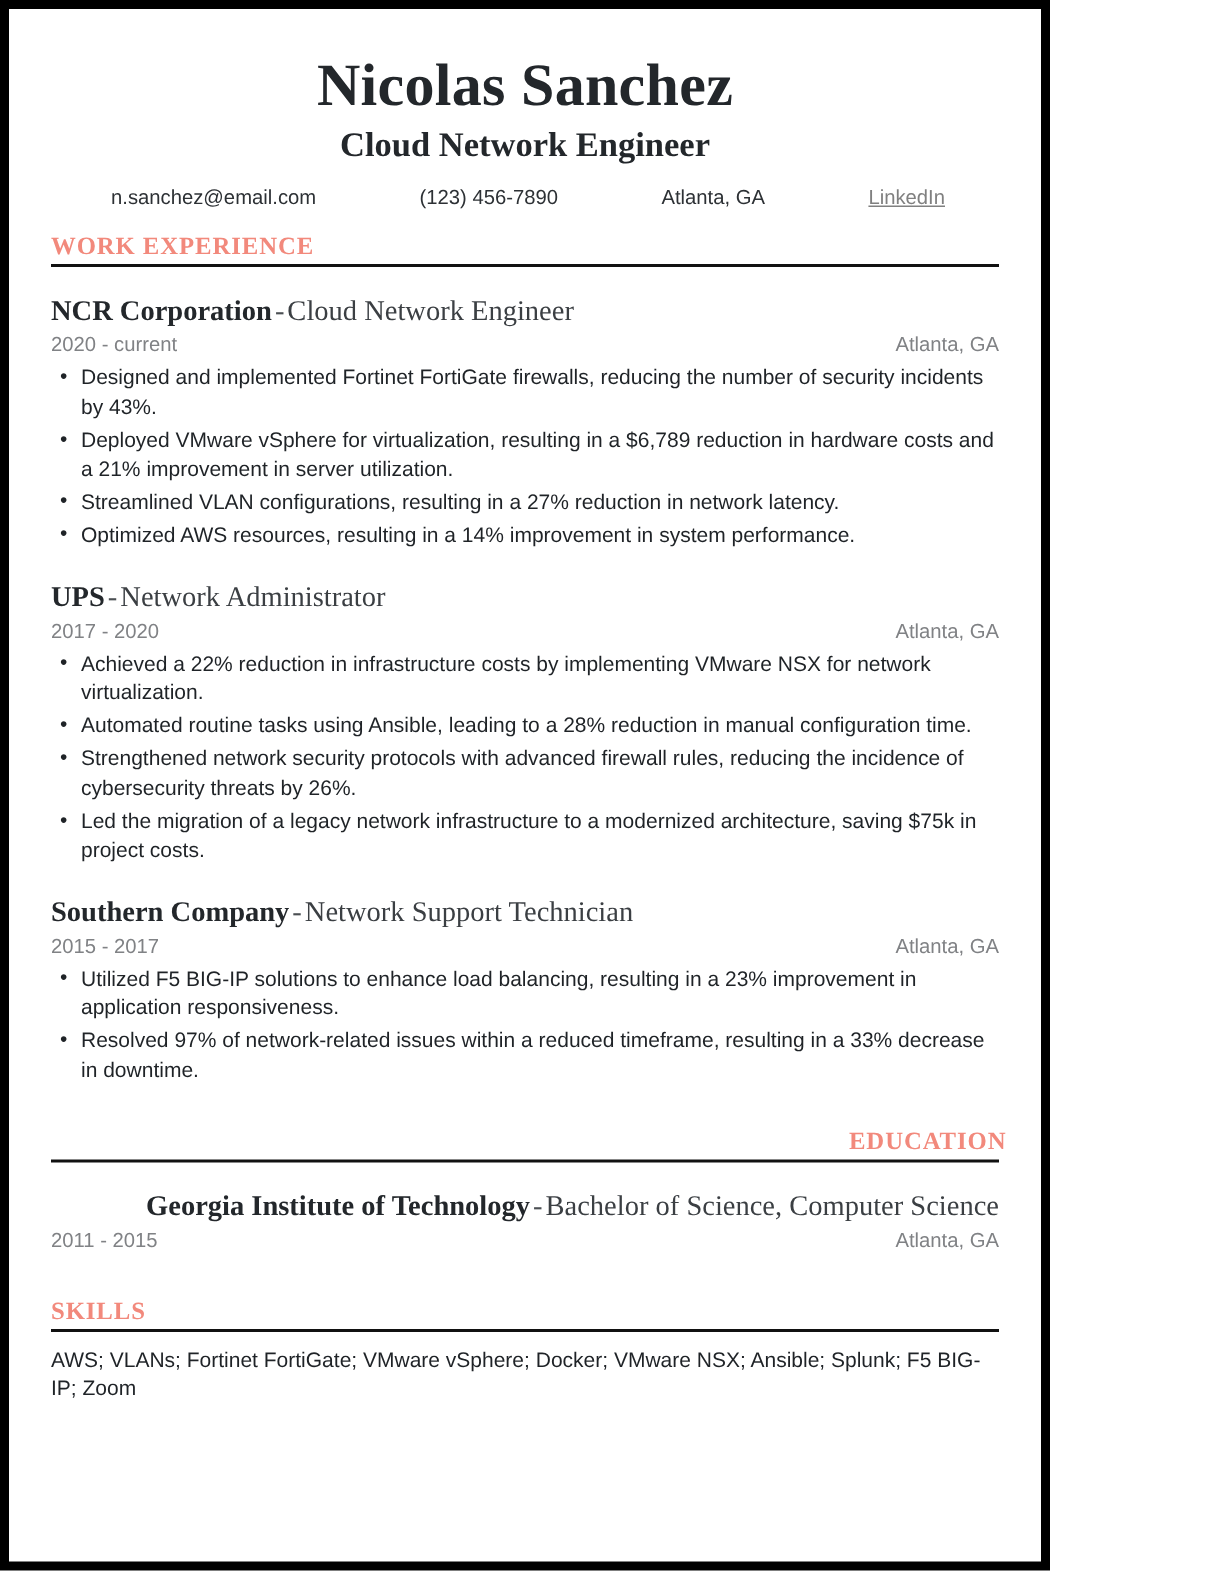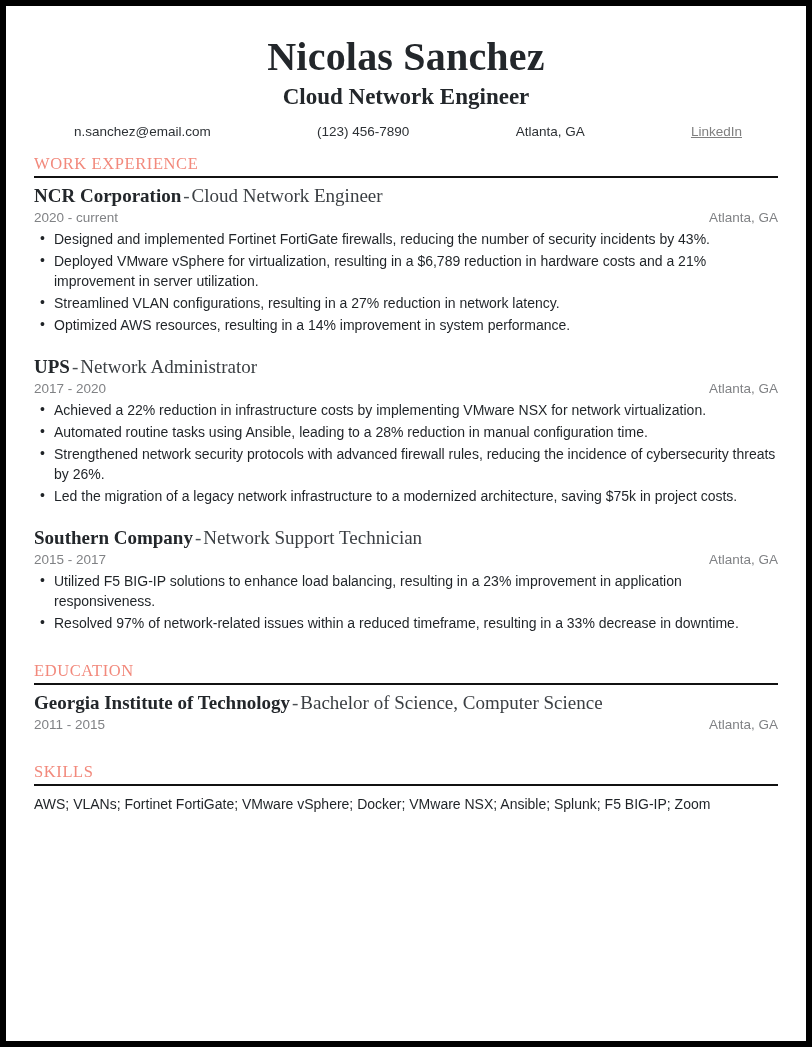--- a/index.html
+++ b/index.html
@@ -8,21 +8,21 @@
     background: #ffffff;
   }
   body {
     width: 812px;
     height: 1047px;
     overflow: hidden;
     font-family: "Liberation Sans", sans-serif;
   }
   .page-frame {
     box-sizing: border-box;
-    width: 812px;
+    width: 700px;
     height: 1047px;
     border: 6px solid #000000;
     background: #ffffff;
     padding: 0;
     position: relative;
   }
   .page-inner {
     box-sizing: border-box;
     width: 100%;
     height: 100%;
@@ -66,36 +66,36 @@
     text-decoration: underline;
     white-space: nowrap;
   }
 
   
   .section {
     margin-top: 15px;
   }
   .section-heading {
     font-family: "Liberation Serif", "DejaVu Serif", serif;
-    font-weight: normal;
+    font-weight: bold;
     font-size: 16.5px;
     letter-spacing: 0.6px;
     color: #f2897c;
     text-transform: uppercase;
     line-height: 19px;
     margin: 0 0 3px 5px;
   }
   .section-rule {
     height: 0;
     border-top: 2.2px solid #111111;
     margin: 0 5px 0 5px;
   }
 
   .entry {
-    margin-top: 6px;
+    margin-top: 18px;
     padding: 0 5px;
   }
   .entry + .entry {
     margin-top: 20px;
   }
   .entry-title-line {
     font-family: "Liberation Serif", "DejaVu Serif", serif;
     font-size: 19px;
     line-height: 24px;
     color: #23272b;
@@ -148,21 +148,21 @@
   }
 
   .skills-text {
     font-size: 14px;
     line-height: 19px;
     color: #1f2327;
     padding: 0 5px;
     margin-top: 9px;
   }
 
-  .section.education-section { margin-top: 28px; }
+  .section.education-section { margin-top: 28px; text-align: right; }
   .section.skills-section { margin-top: 28px; }
 </style>
 </head>
 <body>
 
 <div class="page-frame">
   <div class="page-inner">
 
     <div class="resume-header">
       <h1 class="candidate-name">Nicolas Sanchez</h1>

